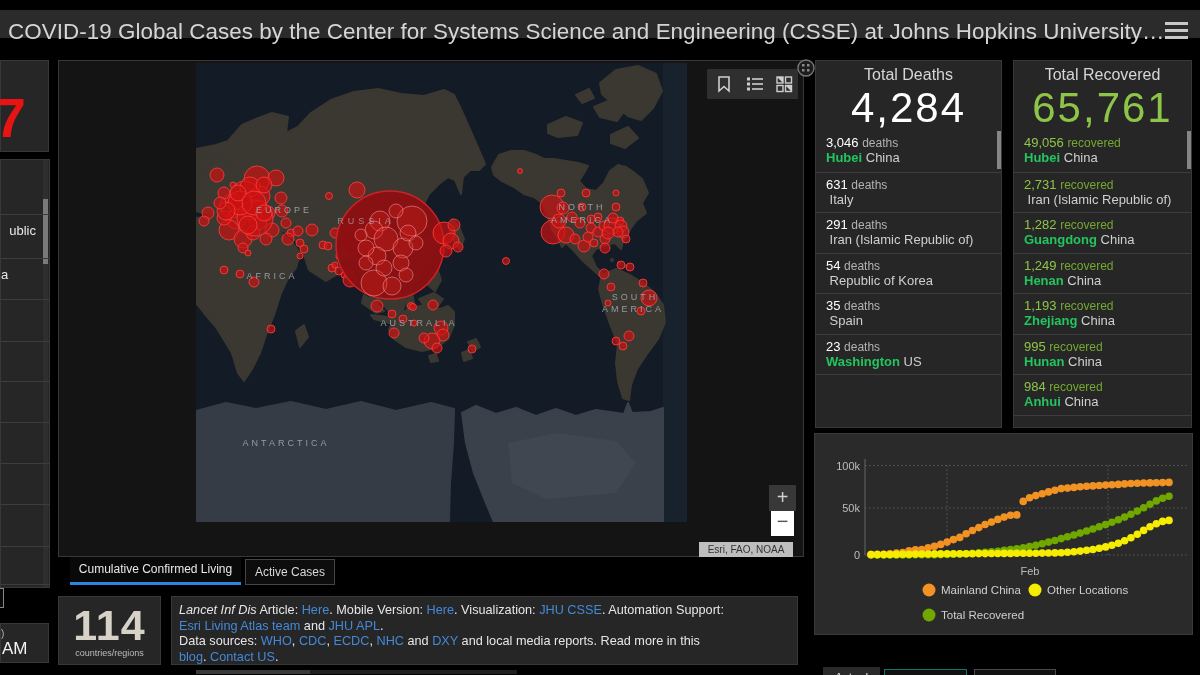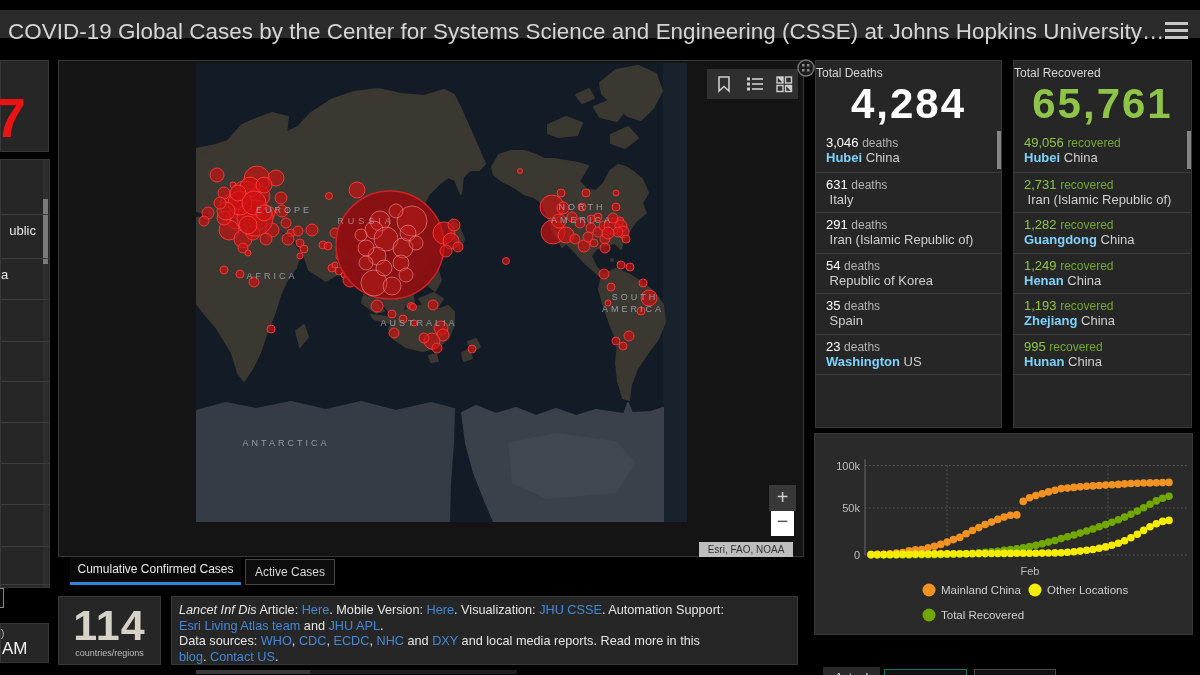--- a/index.html
+++ b/index.html
@@ -40,29 +40,29 @@
   
   .cpanel { left:58px; top:596px; width:103px; height:69px; text-align:center; }
   .cnum { color:#d6d2c8; font-size:43px; font-weight:bold; line-height:42px; margin-top:7px; letter-spacing:1px;}
   .clabel { color:#bdbdbd; font-size:9px; margin-top:2px; }
   .lancet { left:171px; top:596px; width:627px; height:69px; color:#e6e6e6; font-size:12.7px;
      line-height:15.7px; padding:6px 0 0 7px; }
   .lancet a { color:#4489d8; text-decoration:none; }
   
   .dpanel { left:815px; top:60px; width:187px; height:368px; overflow:hidden; }
   .rpanel { left:1013px; top:60px; width:179px; height:368px; overflow:hidden; }
-  .ptitle { color:#d6d6d6; font-size:12px; margin-top:5px; }
-  .bignum { text-align:center; font-size:42px; font-weight:bold; line-height:44px; margin-top:2px; letter-spacing:2px; }
+  .ptitle { color:#d6d6d6; font-size:16px; text-align:center; margin-top:5px; }
+  .bignum { text-align:center; font-size:42px; font-weight:normal; line-height:44px; margin-top:2px; letter-spacing:2px; }
   .white { color:#fff; } .green { color:#8ec549; }
   .rows { position:absolute; left:0; top:70px; width:100%; }
   .row { border-top:1px solid #3d3d3d; height:40.5px; padding:4px 0 0 10px; }
   .row:first-child { border-top:none; }
   .rl1 { font-size:13px; line-height:15px; white-space:nowrap;}
   .rl2 { font-size:13px; line-height:14px; color:#cfcfcf; white-space:nowrap;}
-  .rl2 b { color:#7dd3fc; }
+  .rl2 b { color:#22c55e; }
   .dim { color:#b3b3b3; font-size:12px; }
   .gnum { color:#8ec549; } .gword { color:#74a832; font-size:12px; }
   
   .chartpanel { left:814px; top:433px; width:379px; height:202px; background:#2a2a2a; border:1px solid #3a3a3a;}
   .ctab { position:absolute; font-size:12px; text-align:center; color:#e0e0e0;margin-top:32px; }
   .ctab1 { left:823px; top:635px; width:57px; height:24px; background:#2a2a2a; line-height:22px; border-bottom:3px solid #2b87dd; }
   .ctab2 { left:884px; top:637px; width:83px; height:22px; line-height:20px; border:1px solid #0f766e; background:#111;padding-left:19px; }
   .ctab3 { left:974px; top:637px; width:82px; height:22px; line-height:20px; border:1px solid #4a4a4a; background:#111;padding-left:34px; }
   .tabfrag { left:0px; top:588px; width:4px; height:20px; border-top:1px solid #888; border-bottom:1px solid #888; border-right:1px solid #888; background:#0a0a0a;}
   .botbar { left:196px; top:670px; width:321px; height:4px; background:#1f1f1f; }
@@ -320,21 +320,21 @@
           <rect x="6" y="6" width="2.5" height="2.5"></rect>
           <rect x="11" y="6" width="2.5" height="2.5"></rect>
           <rect x="6" y="11" width="2.5" height="2.5"></rect>
           <rect x="11" y="11" width="2.5" height="2.5"></rect>
         </g>
 </svg></div>
     <div class="zoomplus">+</div>
     <div class="zoomminus">−</div>
     <div class="attrib">Esri, FAO, NOAA</div>
   </div>
-  <div class="abs mtab1">Cumulative Confirmed Cases</div>
+  <div class="abs mtab1">Cumulative Confirmed Living</div>
   <div class="abs mtab2">Active Cases</div>
 
   <div class="abs panel cpanel">
     <div class="cnum">114</div>
     <div class="clabel">countries/regions</div>
   </div>
 
   <div class="abs panel lancet">
     <span style="font-style:italic">Lancet Inf Dis</span> Article: <a>Here</a>. Mobile Version: <a>Here</a>. Visualization: <a>JHU CSSE</a>. Automation Support:<br>
     <a>Esri Living Atlas team</a> and <a>JHU APL</a>.<br>
@@ -396,20 +396,24 @@
         <div class="rl1 gnum">1,249 <span class="gword">recovered</span></div>
         <div class="rl2"><b>Henan</b> China</div>
       </div>
       <div class="row">
         <div class="rl1 gnum">1,193 <span class="gword">recovered</span></div>
         <div class="rl2"><b>Zhejiang</b> China</div>
       </div>
       <div class="row">
         <div class="rl1 gnum">995 <span class="gword">recovered</span></div>
         <div class="rl2"><b>Hunan</b> China</div>
+      </div>
+      <div class="row">
+        <div class="rl1 gnum">984 <span class="gword">recovered</span></div>
+        <div class="rl2"><b>Anhui</b> China</div>
       </div>
       <div class="row"></div>
     </div>
   </div>
 
   <div class="abs chartpanel">
     <svg width="377" height="200" viewBox="0 0 377 200">
       <line x1="50" y1="31.5" x2="374" y2="31.5" stroke="#5a5a5a" stroke-width="1" stroke-dasharray="1.5,2.5"></line>
       <line x1="50" y1="74" x2="374" y2="74" stroke="#5a5a5a" stroke-width="1" stroke-dasharray="1.5,2.5"></line>
       <line x1="50" y1="121" x2="374" y2="121" stroke="#5a5a5a" stroke-width="1" stroke-dasharray="1.5,2.5"></line>

